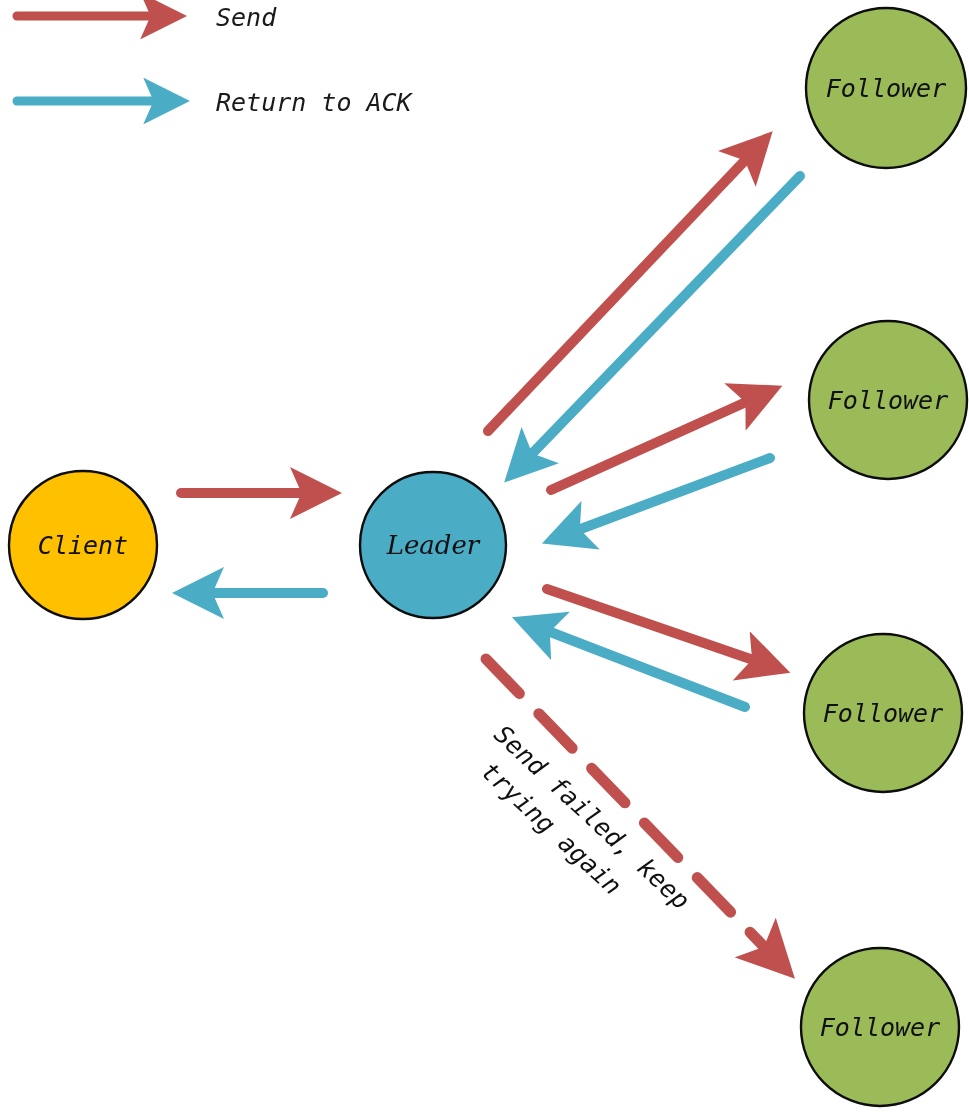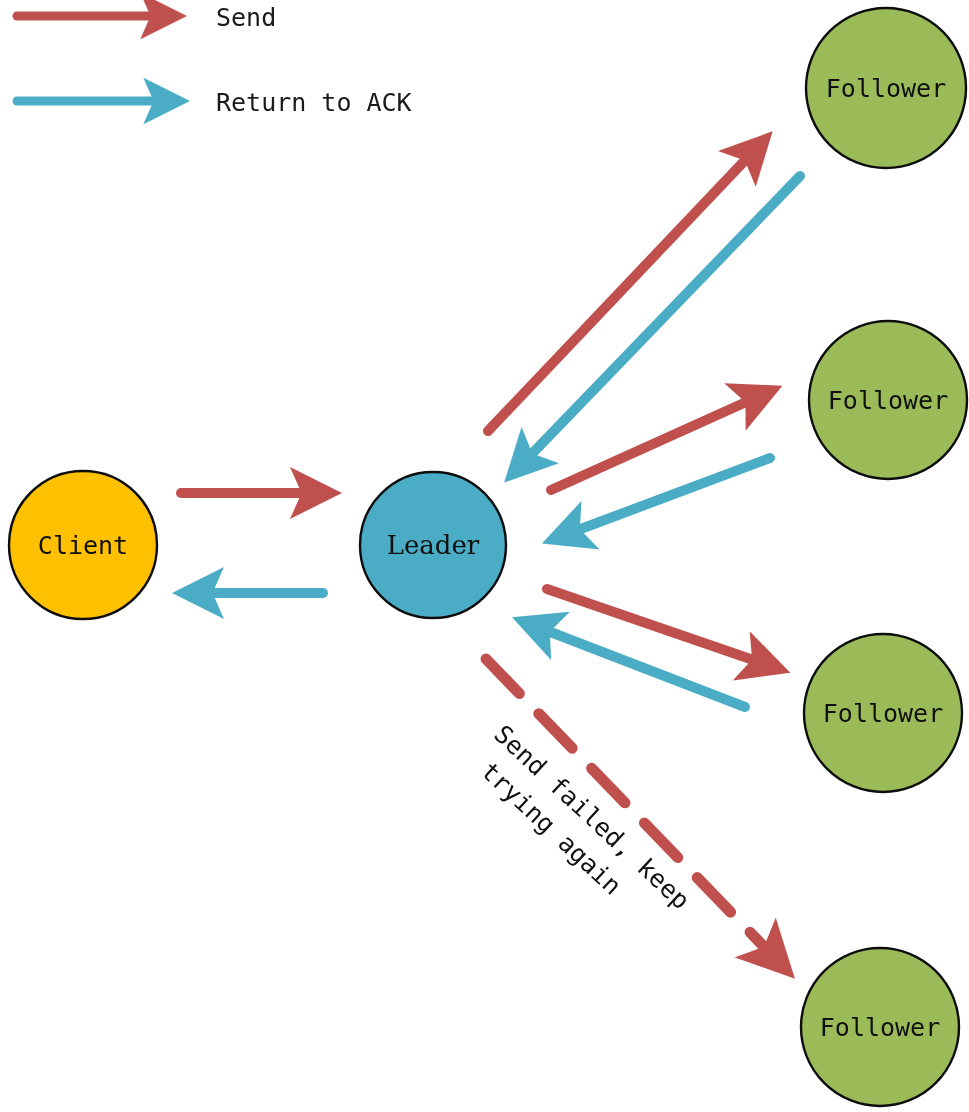--- a/index.html
+++ b/index.html
@@ -9,20 +9,21 @@
   }
   body {
     font-family: "DejaVu Sans Mono", monospace;
   }
   #canvas {
     position: relative;
     width: 969px;
     height: 1112px;
     background: #ffffff;
     overflow: hidden;
+    font-style: italic;
   }
   #diagram-svg {
     position: absolute;
     left: 0;
     top: 0;
     width: 969px;
     height: 1112px;
     display: block;
   }
   .node-label {

